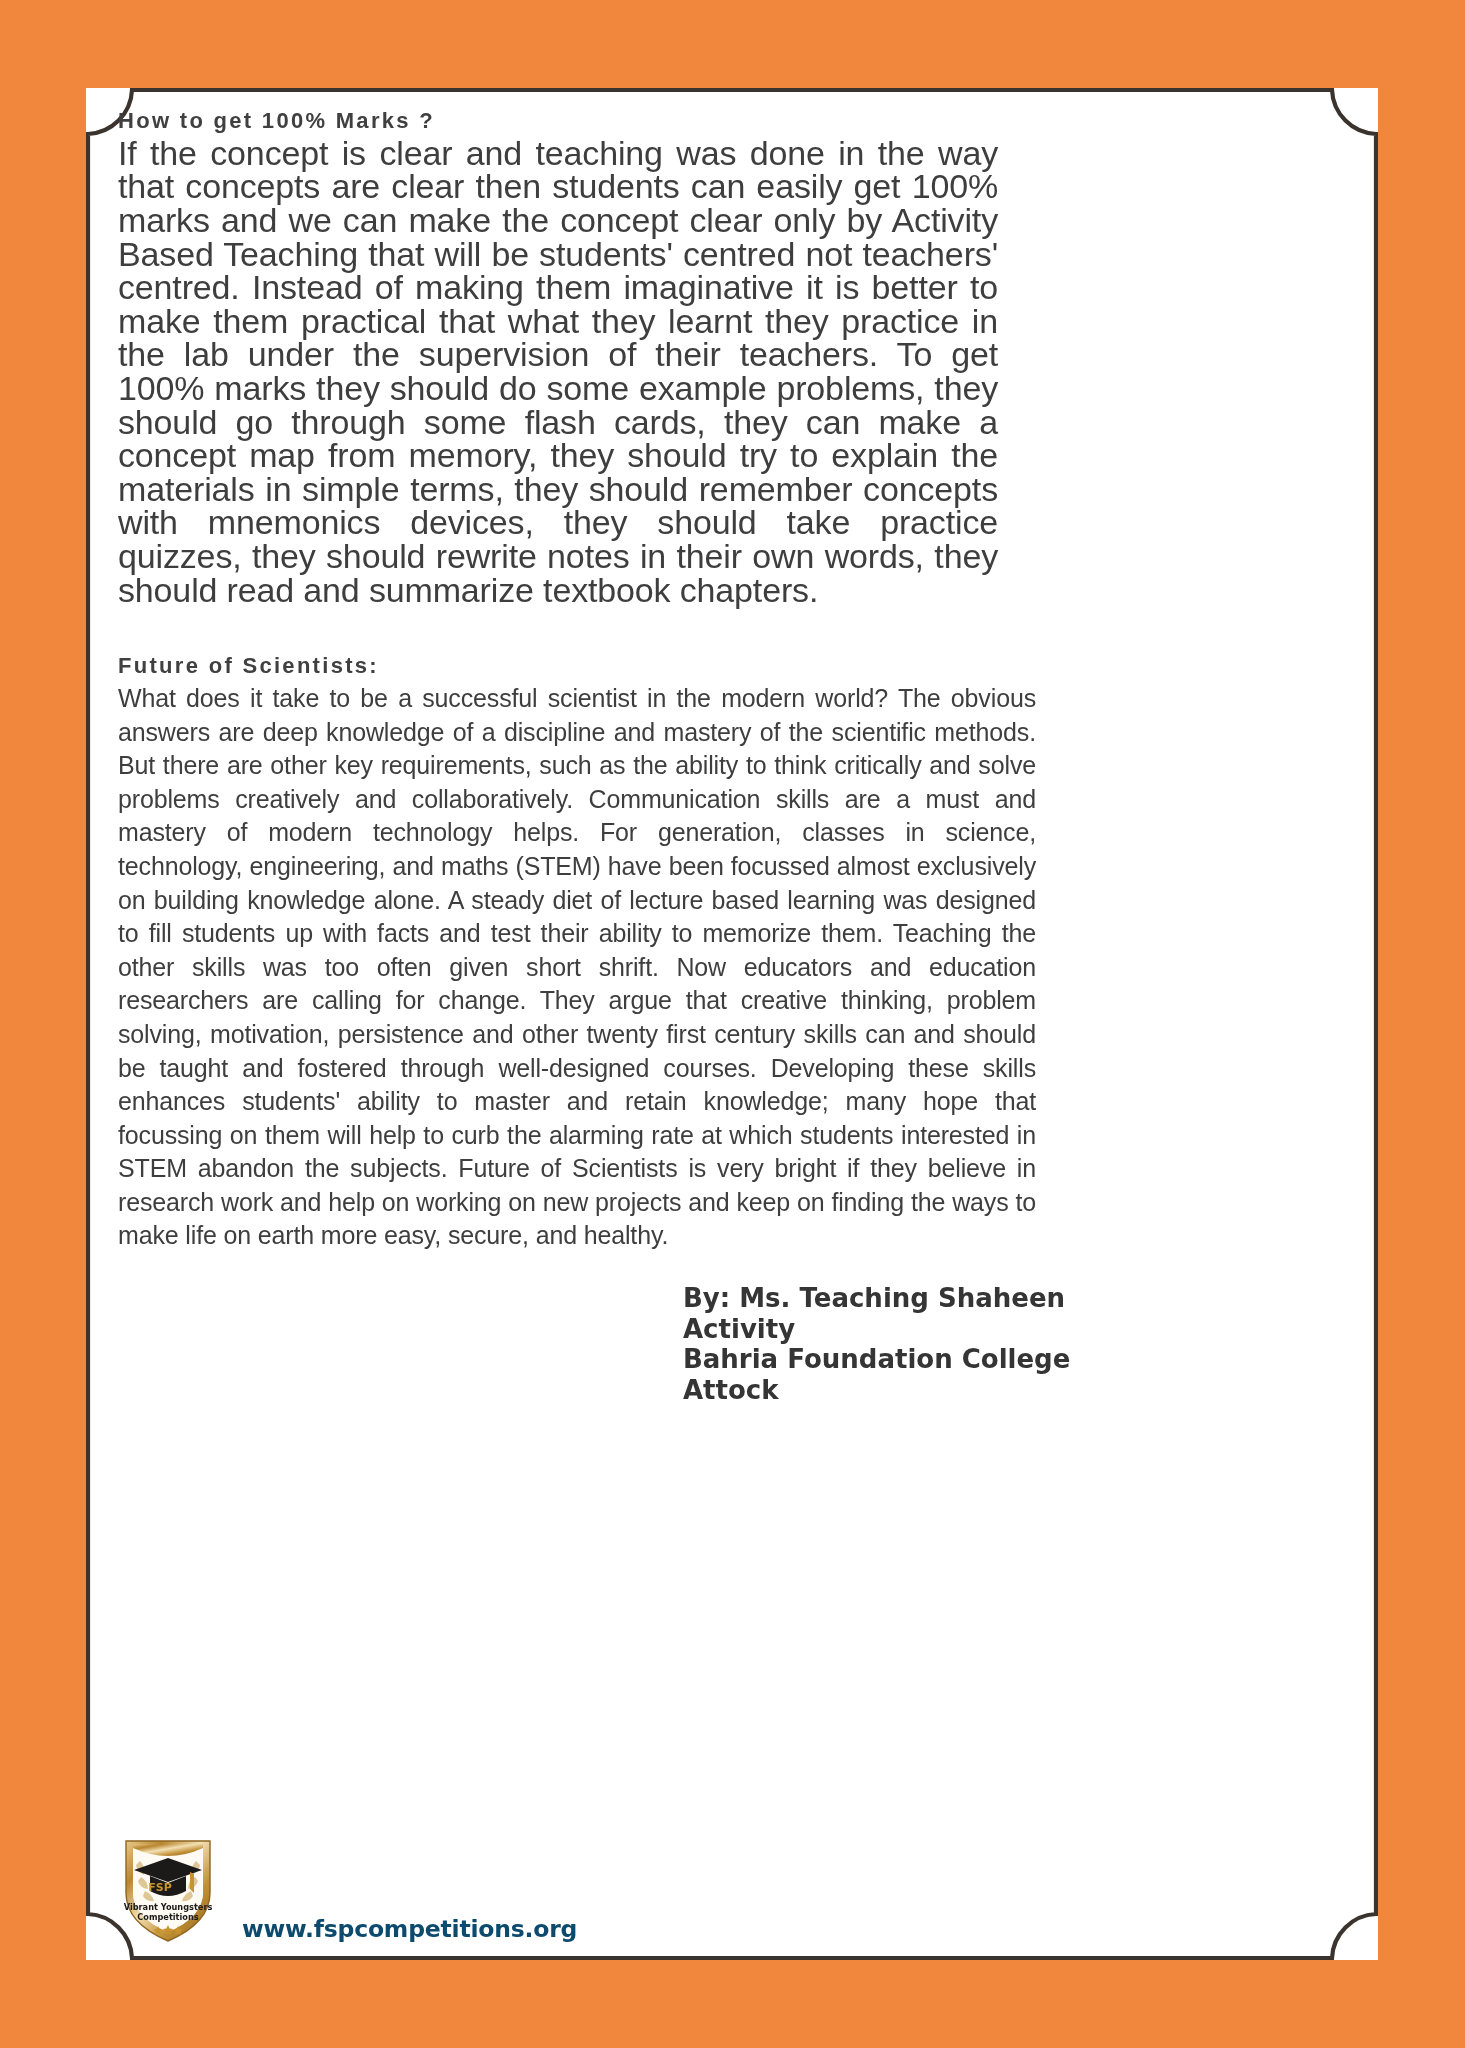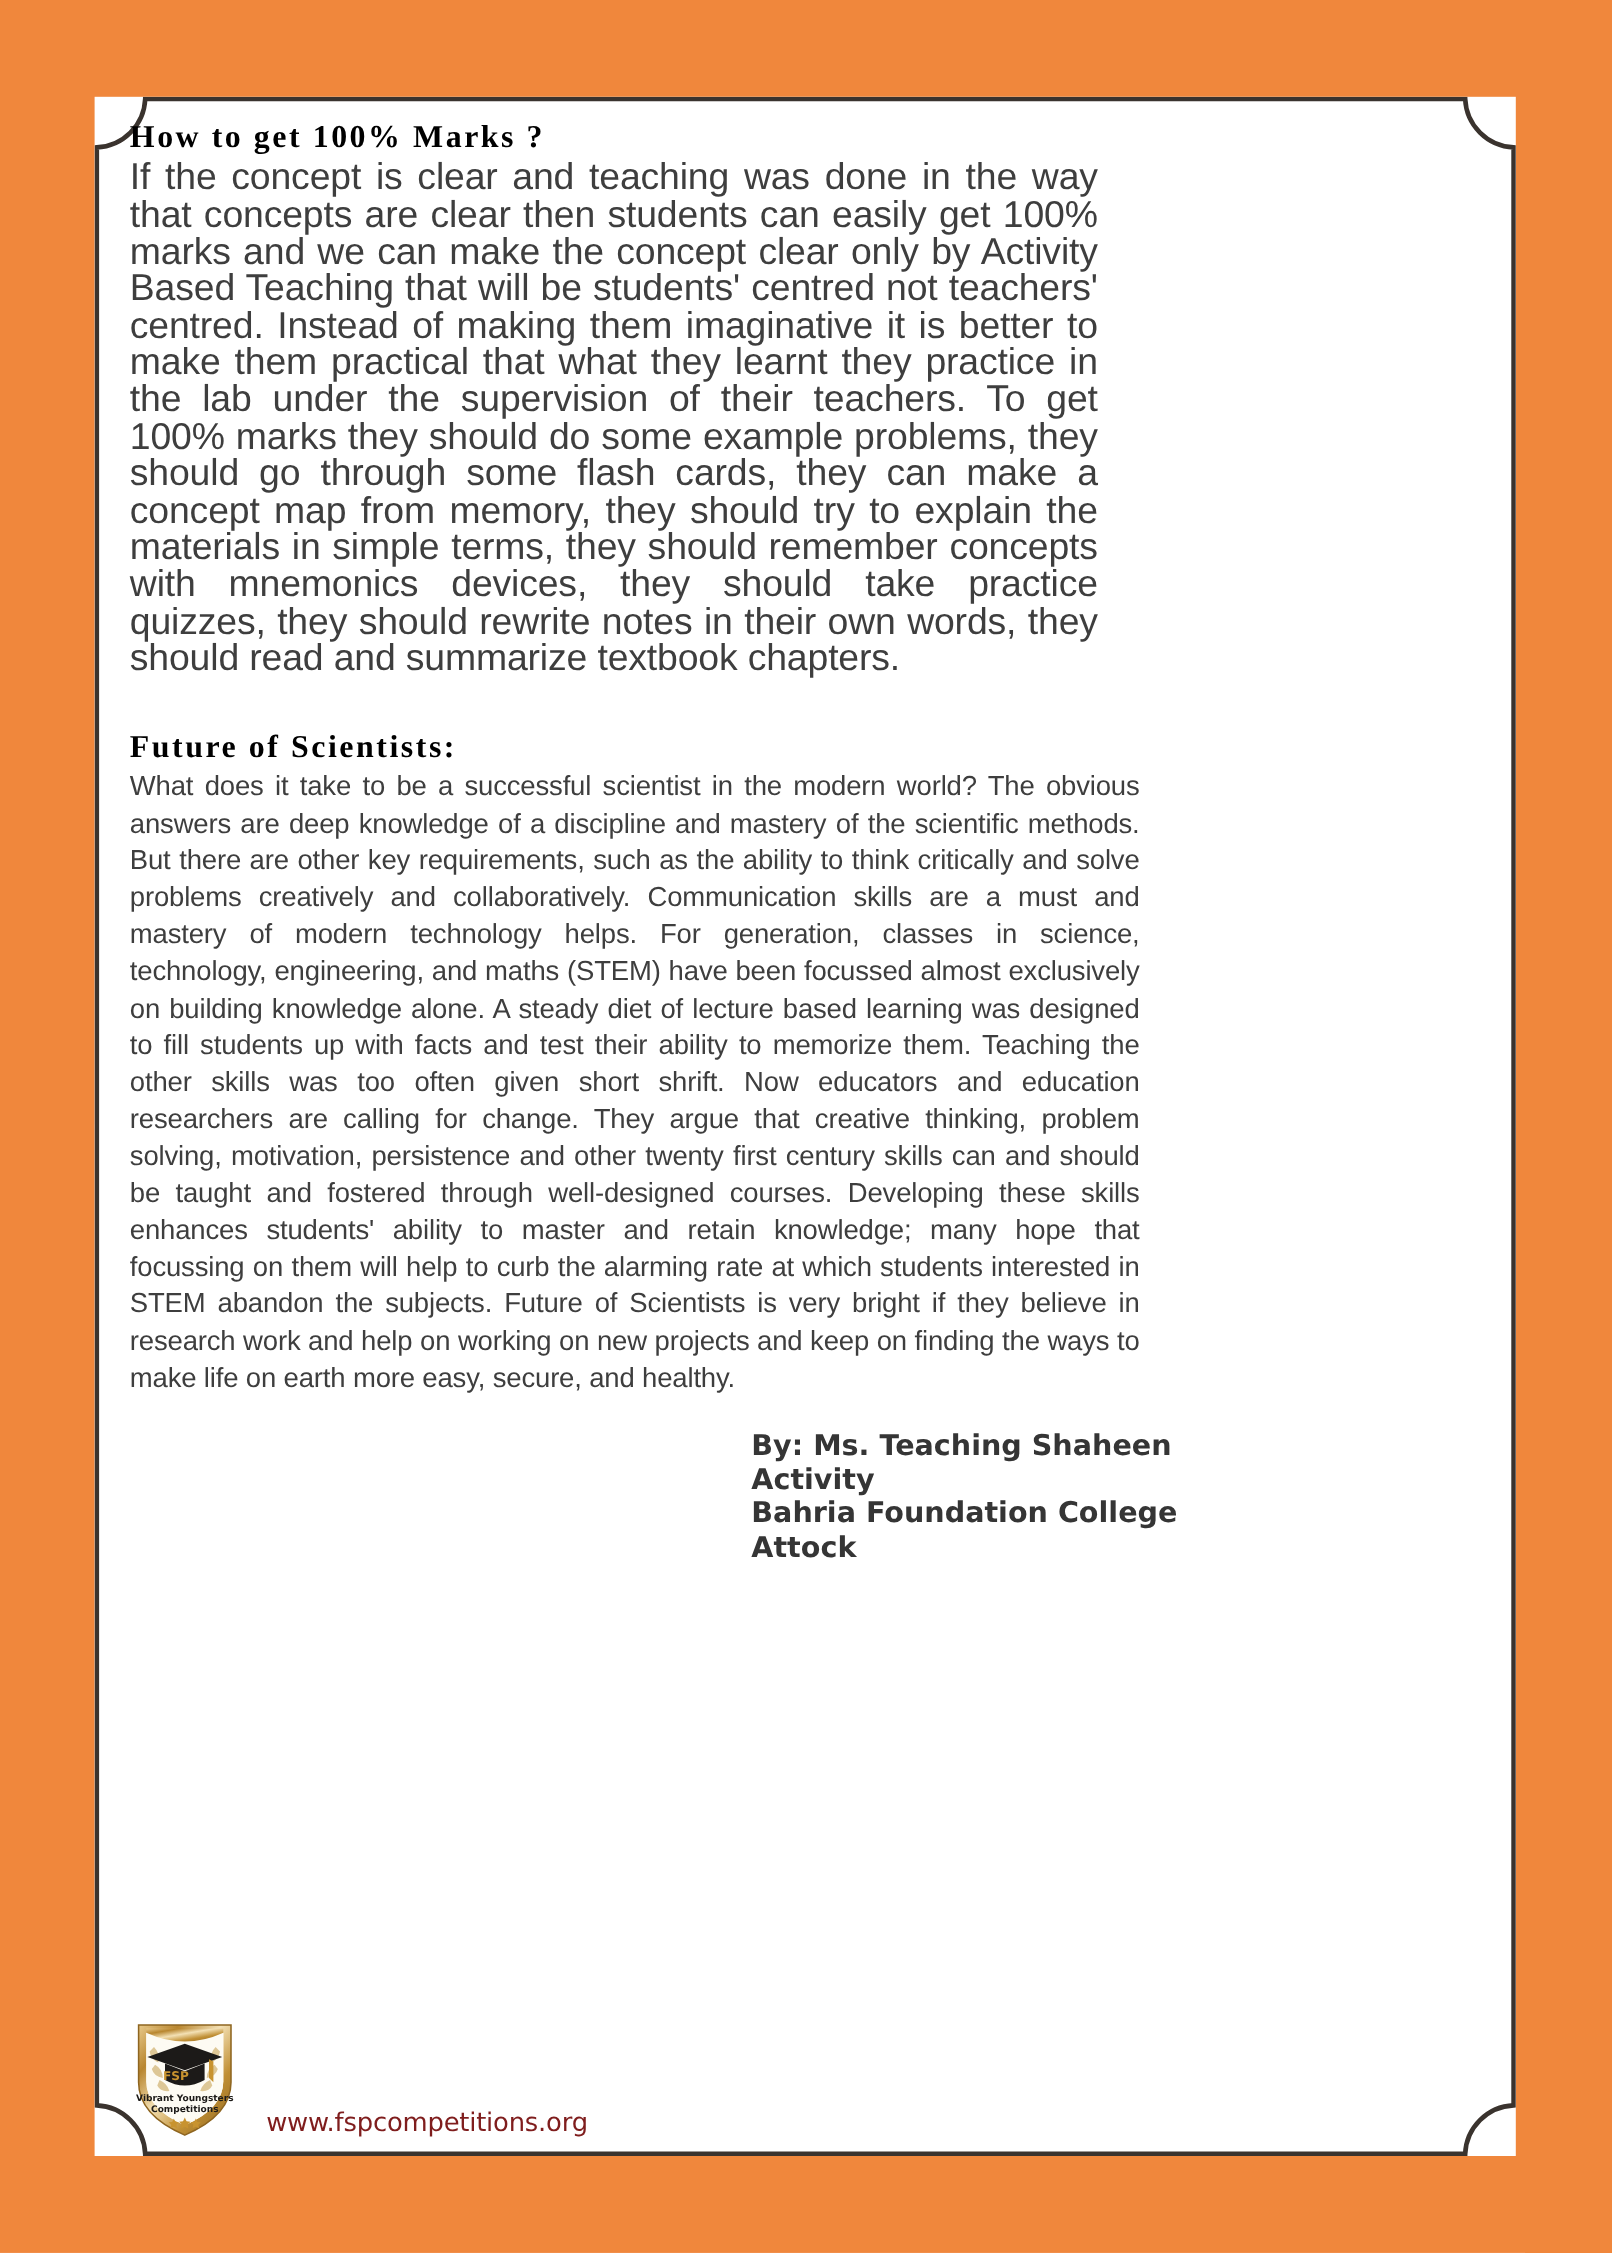--- a/index.html
+++ b/index.html
@@ -63,25 +63,25 @@
   #content {
     position: absolute;
     left: 118px;
     top: 108px;
     width: 1228px;
     height: 1832px;
     z-index: 5;
   }
 
   .heading {
-    font-family: Liberation Serif, serif;
+    font-family: Liberation Sans, sans-serif;
     font-weight: bold;
-    font-size: 29px;
+    font-size: 22px;
     letter-spacing: 2.3px;
-    color: #000000;
+    color: #404040;
     line-height: 1.22;
     margin-bottom: 2px;
   }
 
   .para {
     font-family: "DejaVu Sans Condensed", "Liberation Sans Narrow", "Liberation Sans", sans-serif;
     font-size: 26.5px;
     line-height: 33.5px;
     color: #3E3E3E;
     text-align: justify;
@@ -139,23 +139,23 @@
     width: 96px;
     height: 112px;
     margin-left: 2px;
     position: relative;
     flex: none;
   }
 
   #site-url {
     margin-left: 26px;
     font-family: "DejaVu Sans", sans-serif;
-    font-weight: normal;
+    font-weight: bold;
     font-size: 23.5px;
-    color: #7f1d1d;
+    color: #0c4a6e;
     letter-spacing: -0.2px;
   }
 </style>
 </head>
 <body>
 
 <div id="page">
 
   <div id="card">
     <div class="card-surface"></div>

